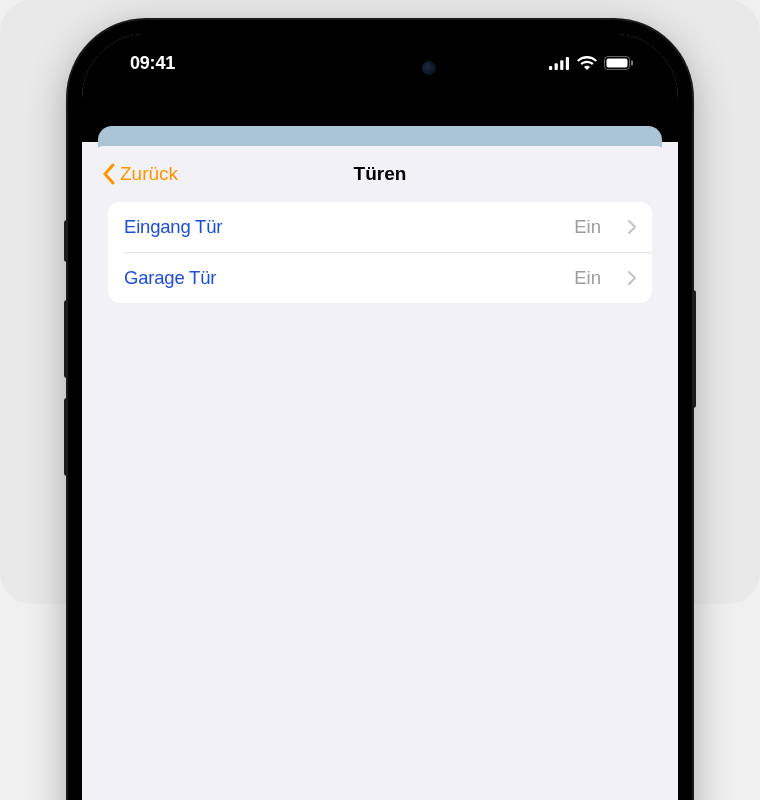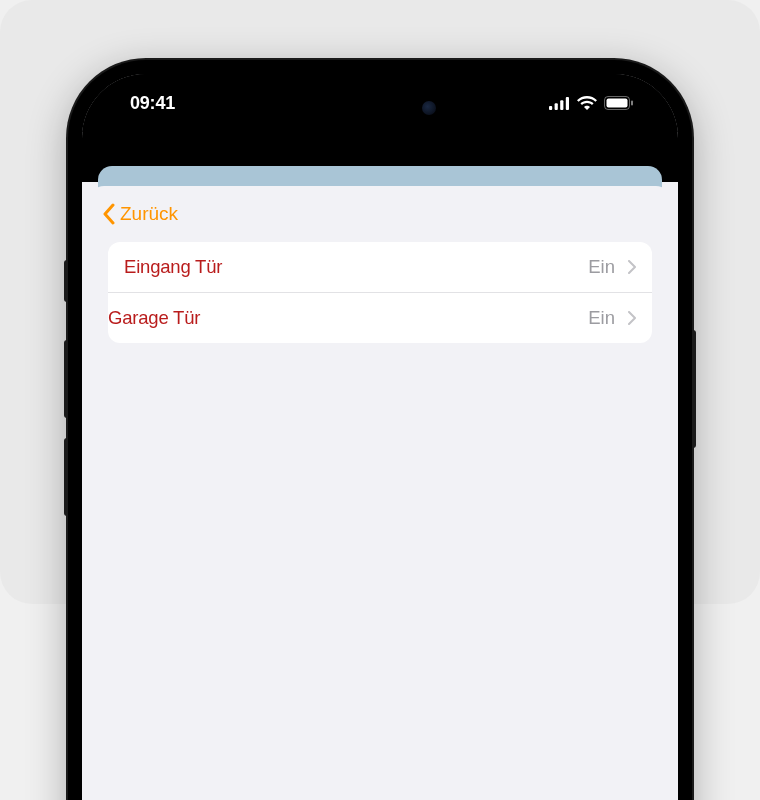--- a/index.html
+++ b/index.html
@@ -19,21 +19,21 @@
       overflow: hidden;
     }
     .frame-bg {
       width: 760px;
       height: 604px;
       background: #e9e9e9;
       border-radius: 32px;
       position: relative;
       display: flex;
       justify-content: center;
-      padding-top: 60px;
+      padding-top: 20px;
     }
     .phone {
       width: 624px;
       height: 900px;
       background: #000;
       border-radius: 78px;
       padding: 14px;
       position: relative;
       box-shadow: 0 0 0 2px #1a1a1a, 0 10px 40px rgba(0,0,0,0.3);
     }
@@ -198,27 +198,27 @@
     }
     .list-row {
       display: flex;
       align-items: center;
       justify-content: space-between;
       padding: 14px 16px;
       min-height: 48px;
     }
     .row-label {
       font-size: 18.5px;
-      color: #b91c1c;
+      color: #1d4ed8;
       letter-spacing: -0.2px;
     }
     .row-trail {
       display: flex;
       align-items: center;
-      gap: 13px;
+      gap: 27px;
     }
     .row-value {
       font-size: 18.5px;
       color: #9c9ca1;
     }
     .disclosure {
       width: 8px;
       height: 14px;
     }
     .row2-outer {
@@ -272,37 +272,38 @@
       <div class="card-behind"></div>
 
       <div class="sheet">
         <div class="nav-bar">
           <div class="back-btn">
             <svg class="back-chevron" viewBox="0 0 12 22" fill="none">
               <path d="M10 2 L2 11 L10 20" stroke="#ff9500" stroke-width="3" stroke-linecap="round" stroke-linejoin="round"></path>
             </svg>
             <span>Zurück</span>
           </div>
+          <div class="nav-title">Türen</div>
         </div>
 
         <div class="content">
 
           <div class="list-group">
 
             <div class="list-row">
               <div class="row-label">Eingang Tür</div>
               <div class="row-trail">
                 <div class="row-value">Ein</div>
                 <svg class="disclosure" viewBox="0 0 8 14" fill="none">
                   <path d="M1 1 L7 7 L1 13" stroke="#c3c3c7" stroke-width="2" stroke-linecap="round" stroke-linejoin="round"></path>
                 </svg>
               </div>
             </div>
 
-            <div class="row2-outer" style="">
+            <div class="row2-outer" style="margin-left:16px;">
               <div class="row2" style="padding-left:0;">
                 <div class="row-label">Garage Tür</div>
                 <div class="row-trail">
                   <div class="row-value">Ein</div>
                   <svg class="disclosure" viewBox="0 0 8 14" fill="none">
                     <path d="M1 1 L7 7 L1 13" stroke="#c3c3c7" stroke-width="2" stroke-linecap="round" stroke-linejoin="round"></path>
                   </svg>
                 </div>
               </div>
             </div>

